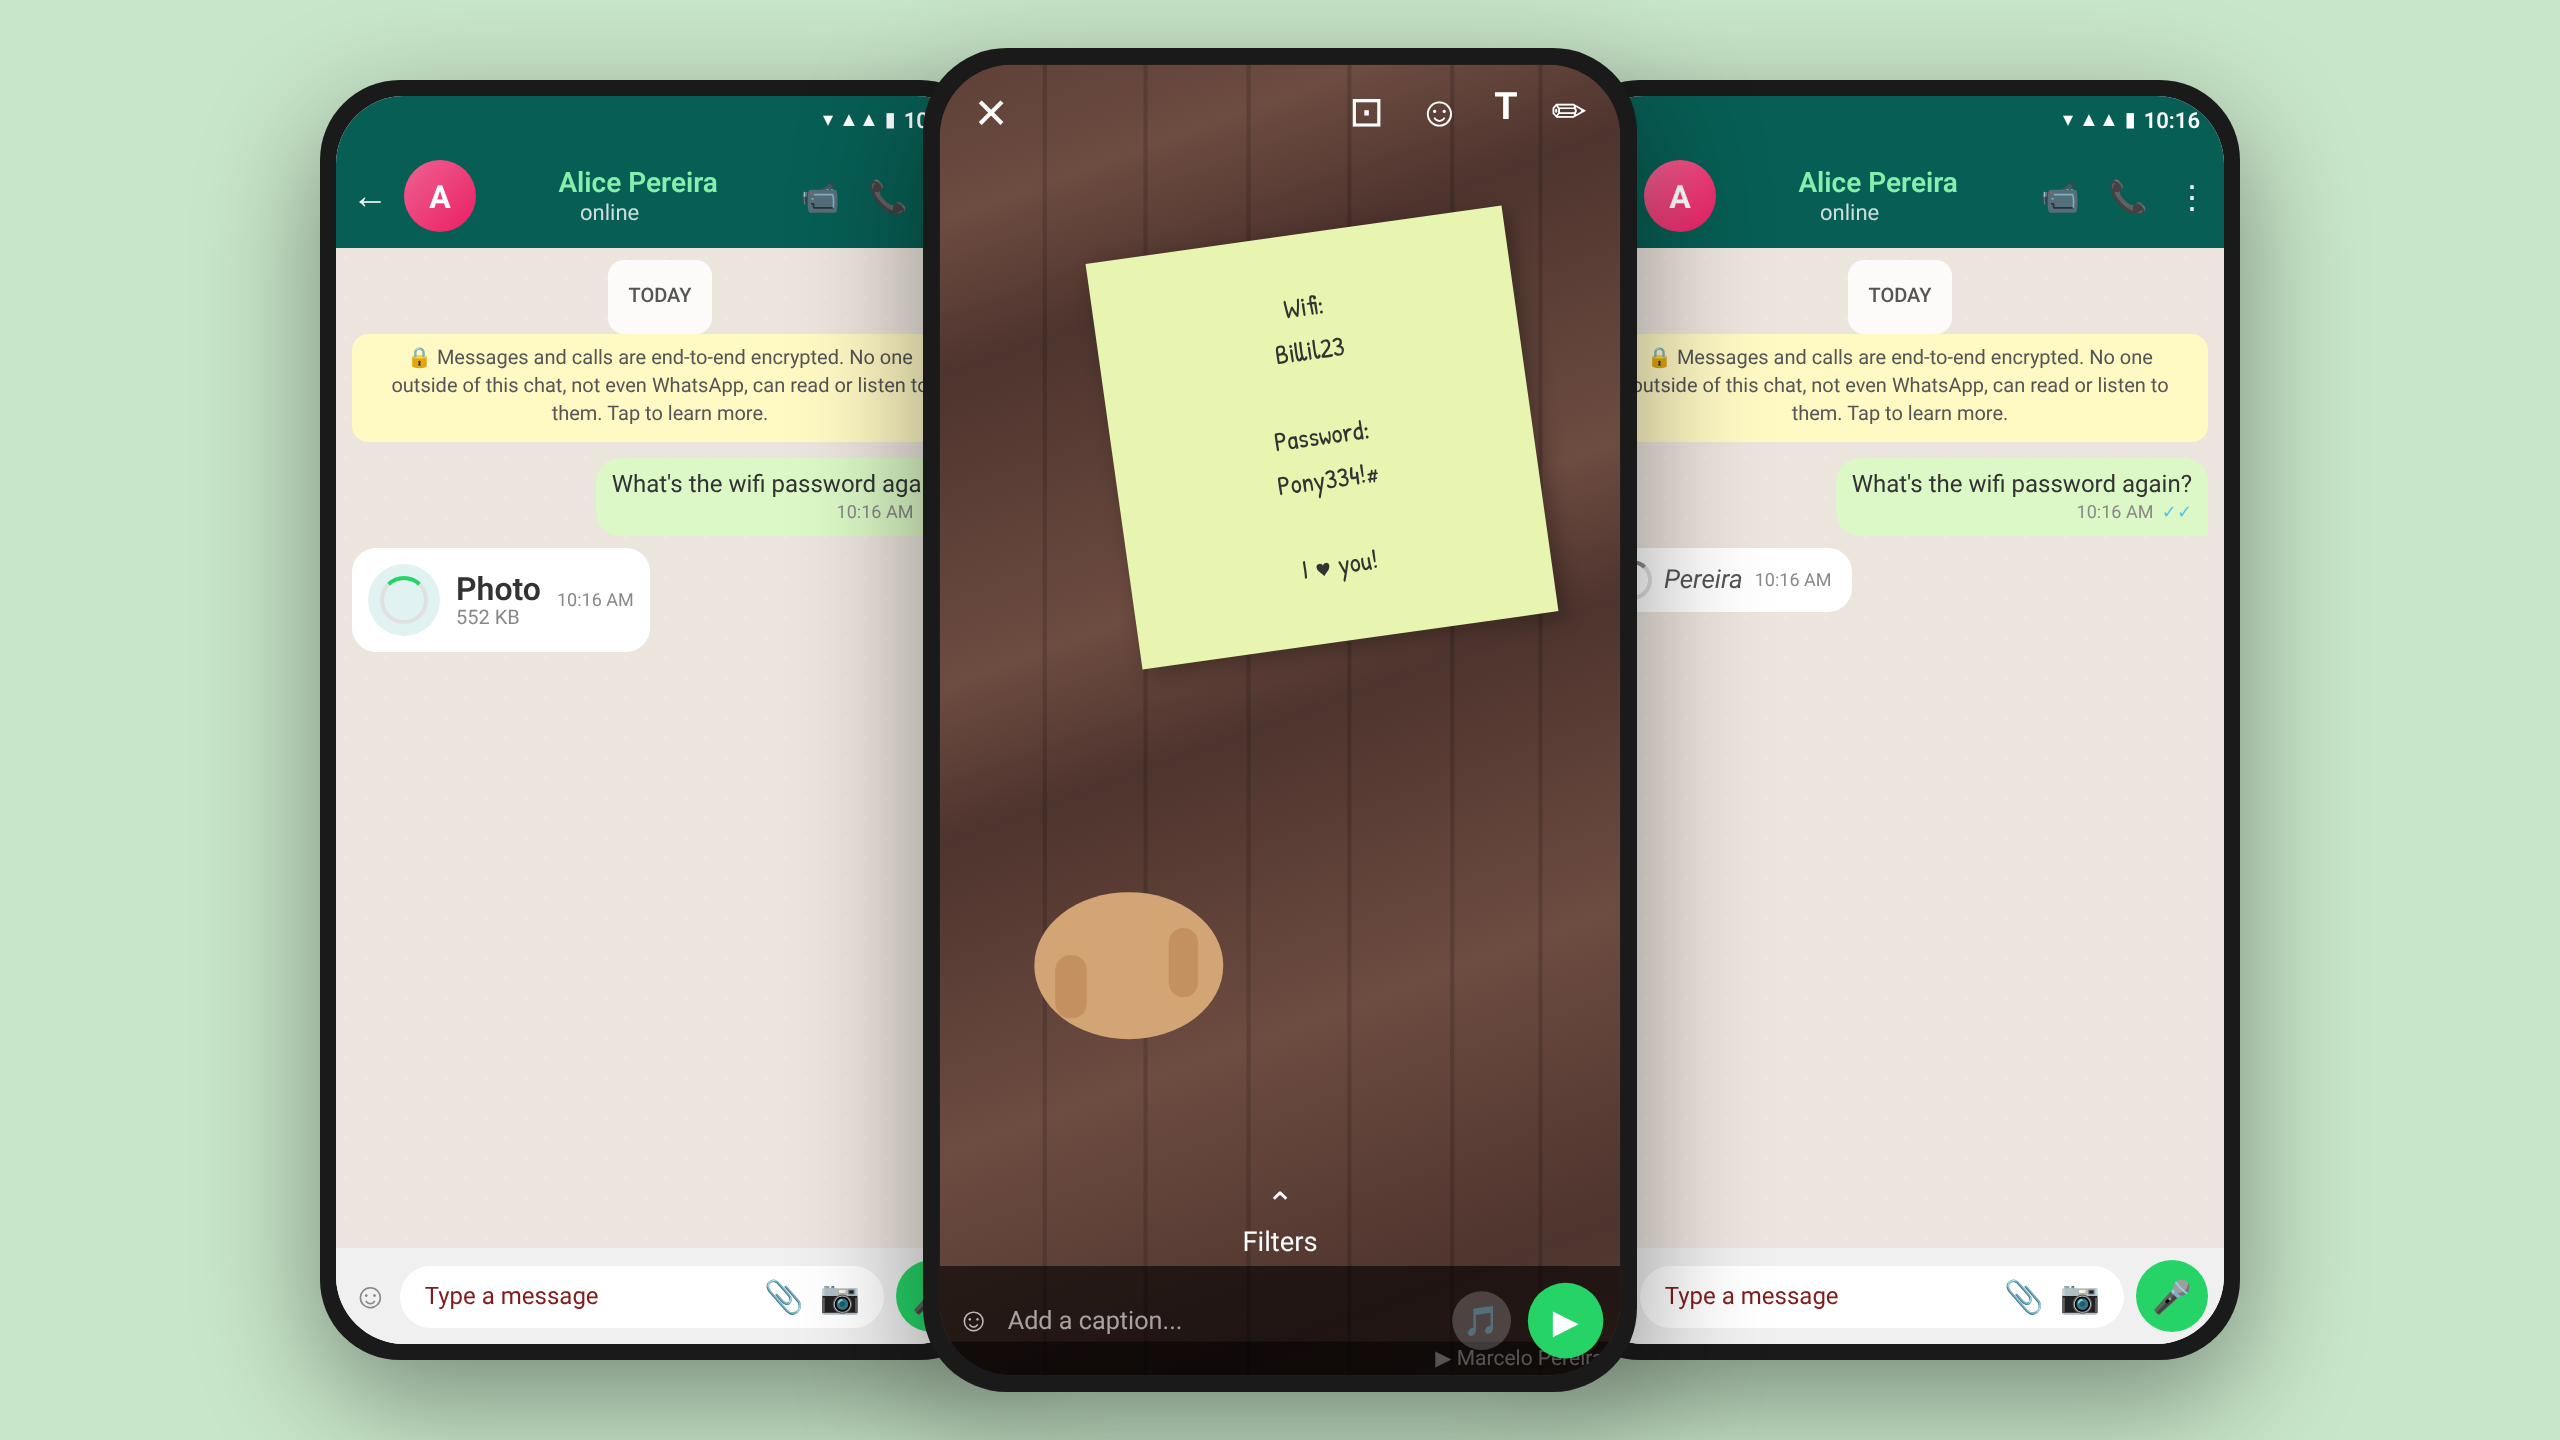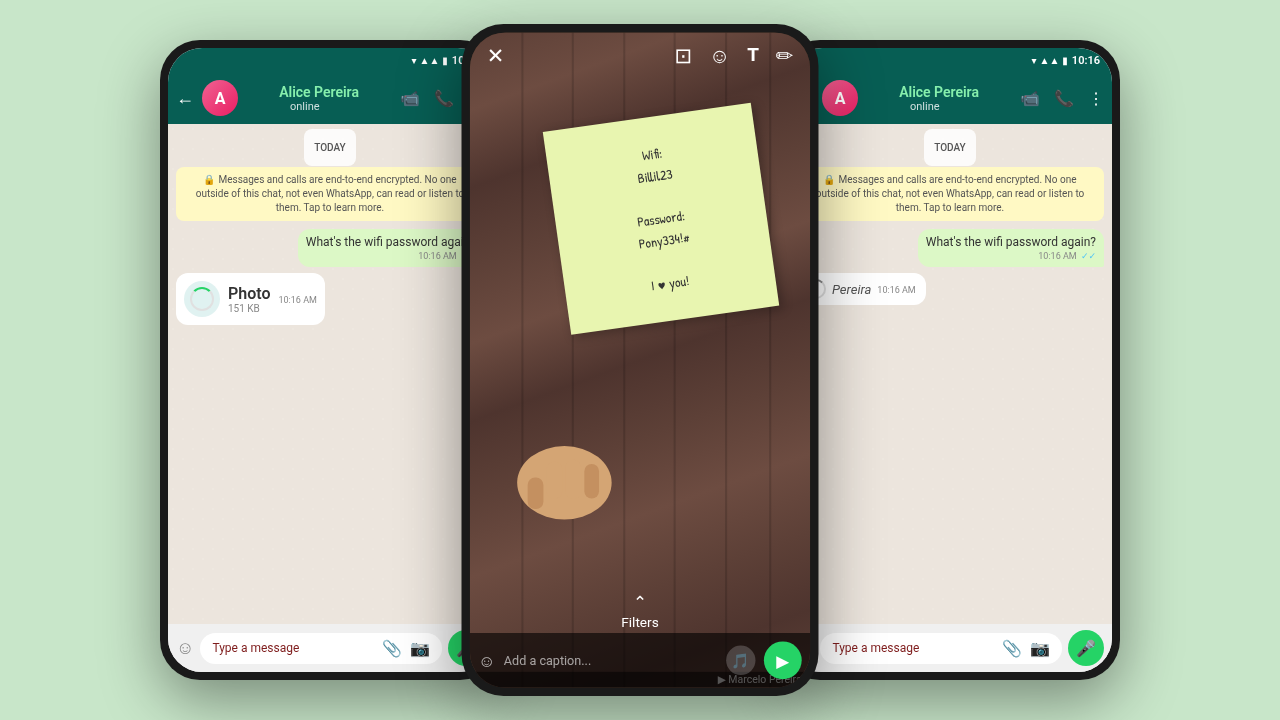--- a/index.html
+++ b/index.html
@@ -547,21 +547,21 @@
             <span>10:16 AM</span>
             <span class="ticks">✓✓</span>
           </div>
         </div>
         <div class="photo-msg">
           <div class="photo-icon-wrap">
             <div class="photo-spinning"></div>
           </div>
           <div class="photo-info">
             <div class="photo-label">Photo</div>
-            <div class="photo-size">151 KB</div>
+            <div class="photo-size">552 KB</div>
           </div>
           <div class="msg-time">
             <span>10:16 AM</span>
           </div>
         </div>
       </div>
 
       <div class="input-bar">
         <span style="font-size:18px; color:#888;">☺</span>
         <div class="input-field">

